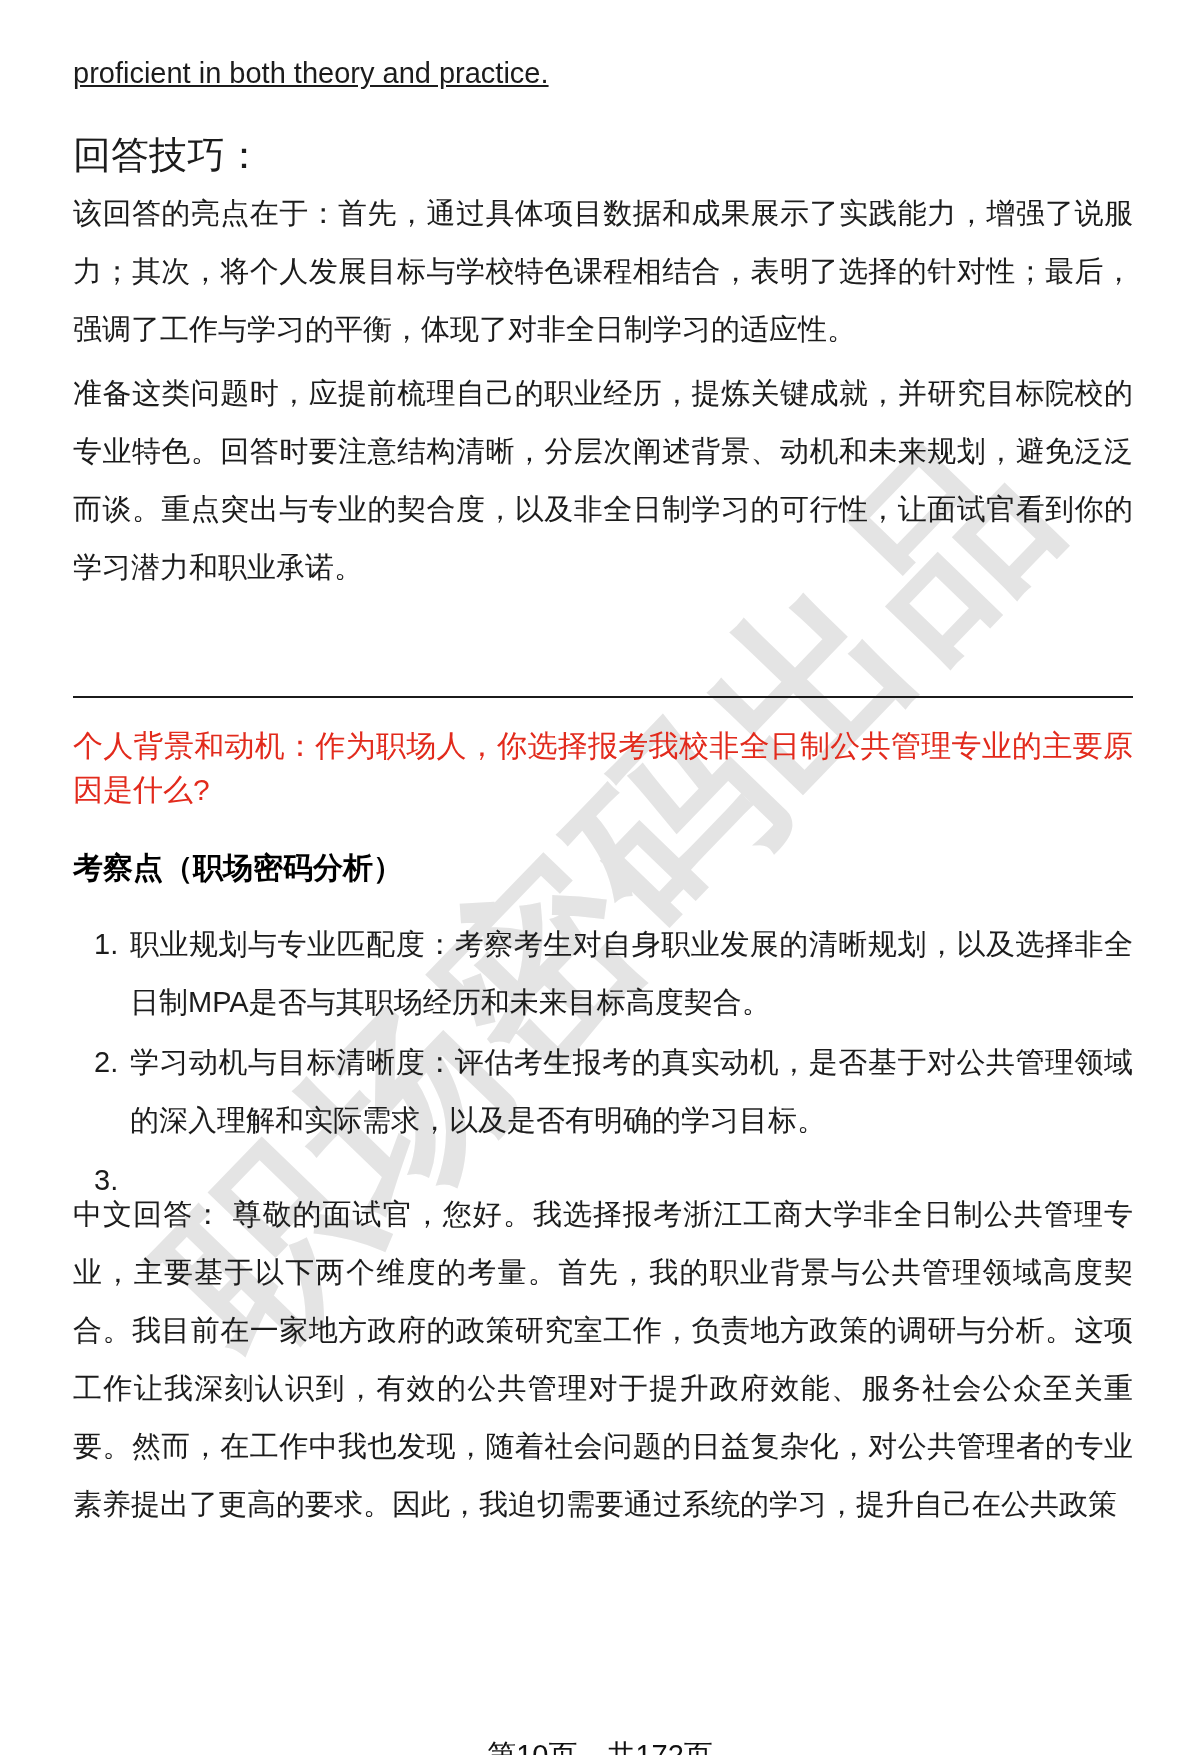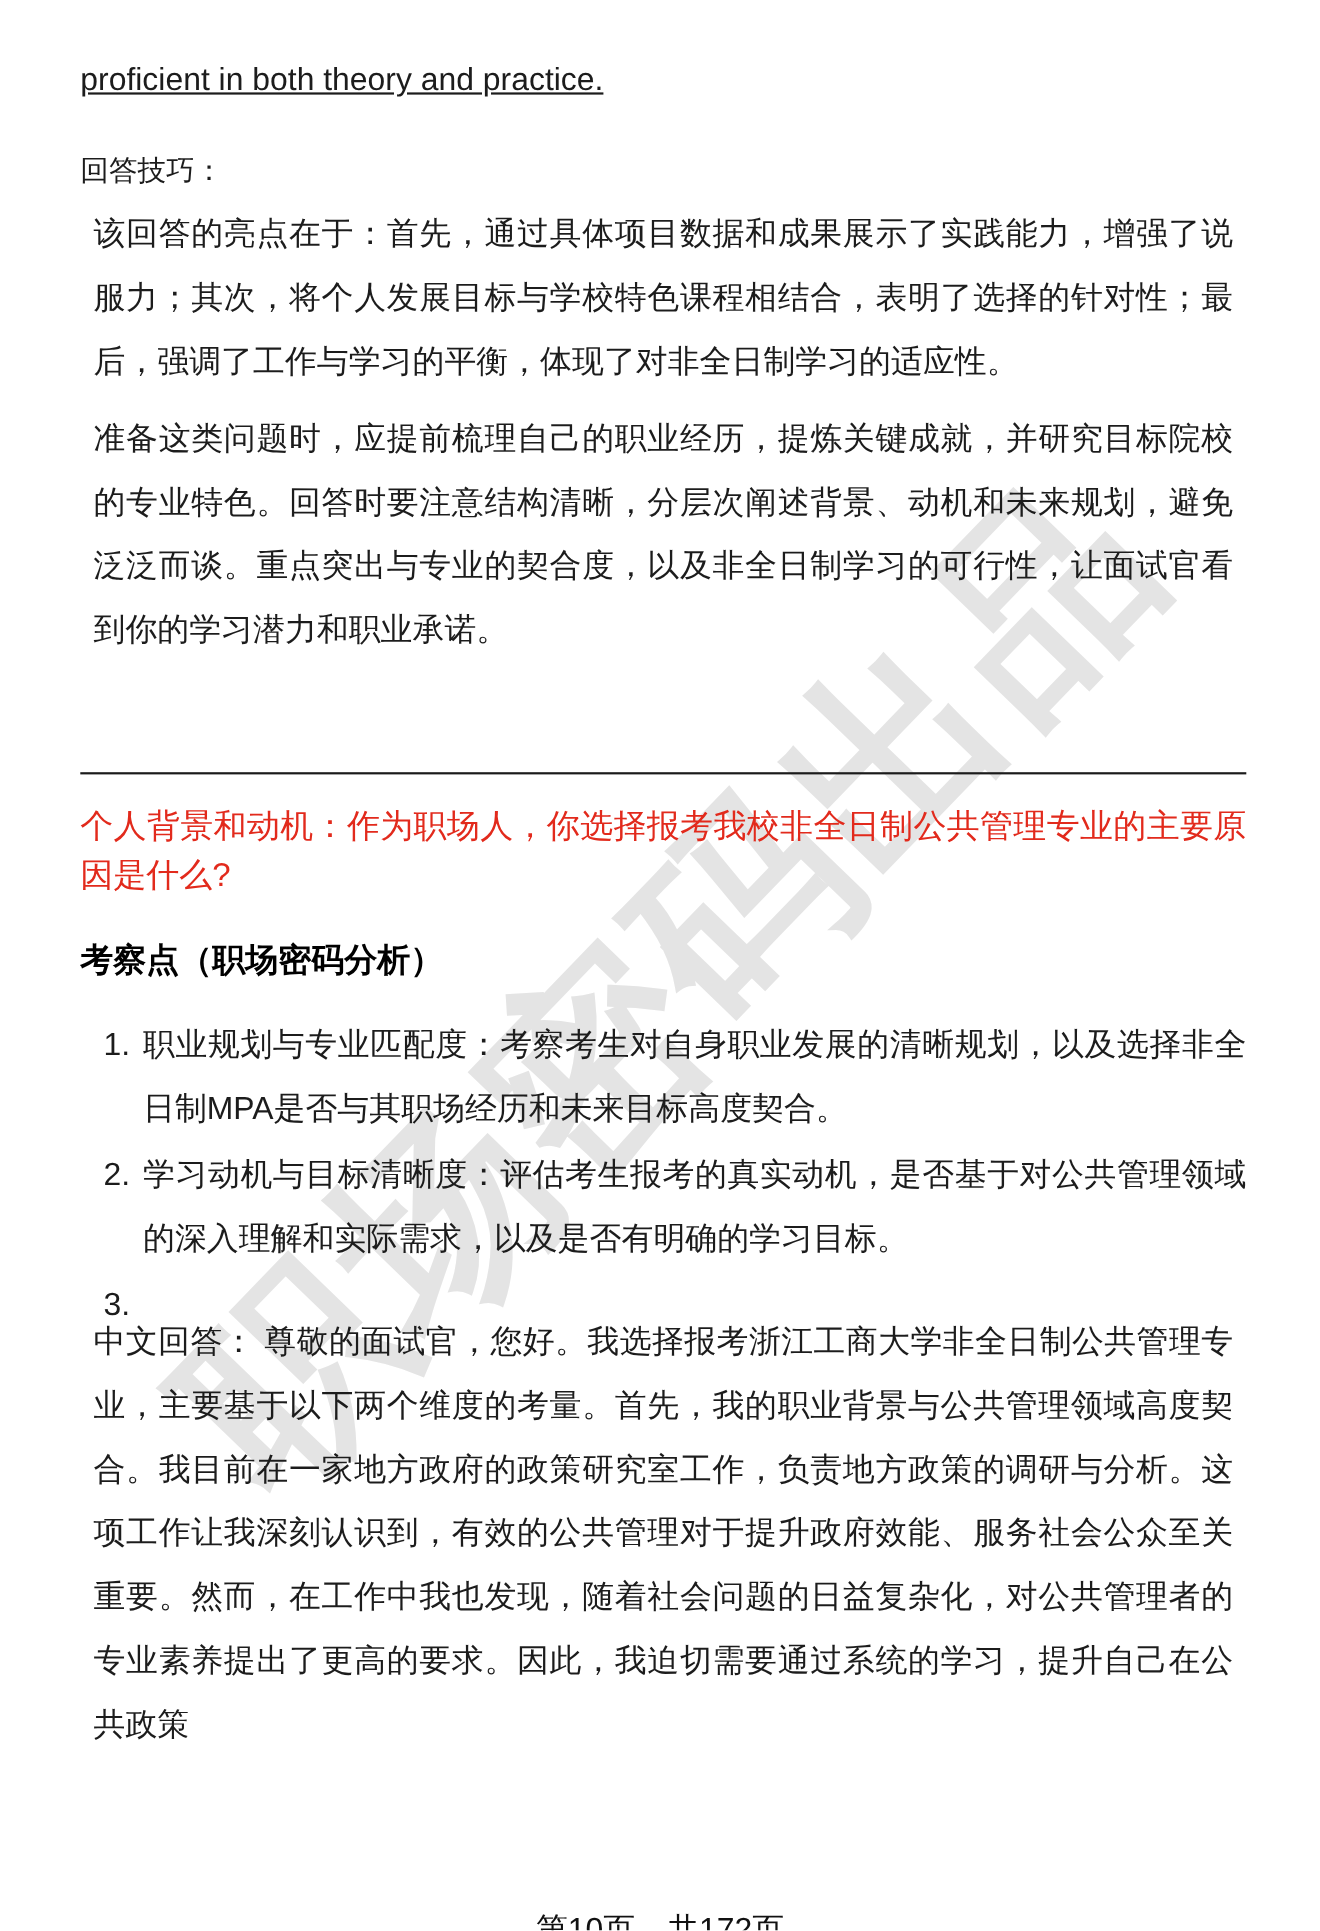--- a/index.html
+++ b/index.html
@@ -33,25 +33,25 @@
   }
   .english-line {
     margin: 44px 0 0 0;
     font-size: 29px;
     line-height: 58px;
     color: #1c1c1c;
     text-decoration: underline;
   }
   .tips-label {
     margin: 24px 0 0 0;
-    font-size: 26px;
+    font-size: 38px;
     line-height: 58px;
   }
   .body-para {
-    margin: 12px;
+    margin: 0;
     font-size: 29px;
     line-height: 58px;
     text-align: justify;
     color: #1c1c1c;
   }
   .para-1 { margin-top: 0; }
   .para-2 { margin-top: 6px; }
   .divider {
     border: none;
     border-top: 2px solid #1b1b1b;

